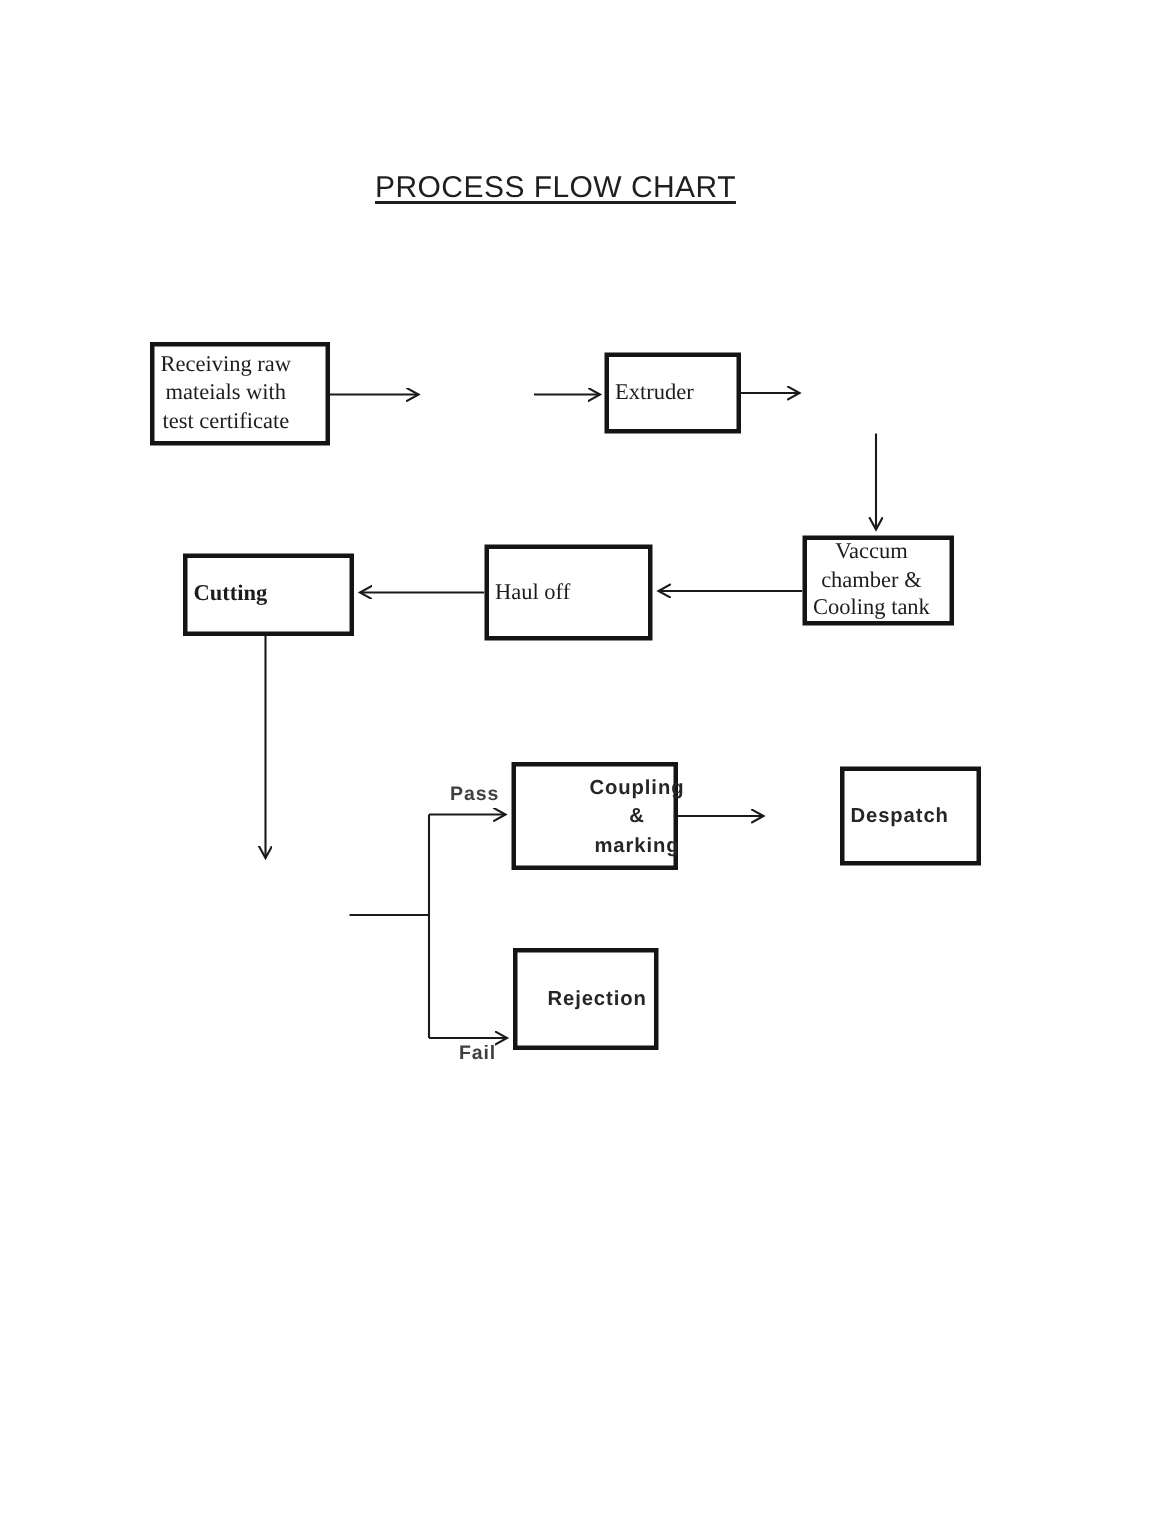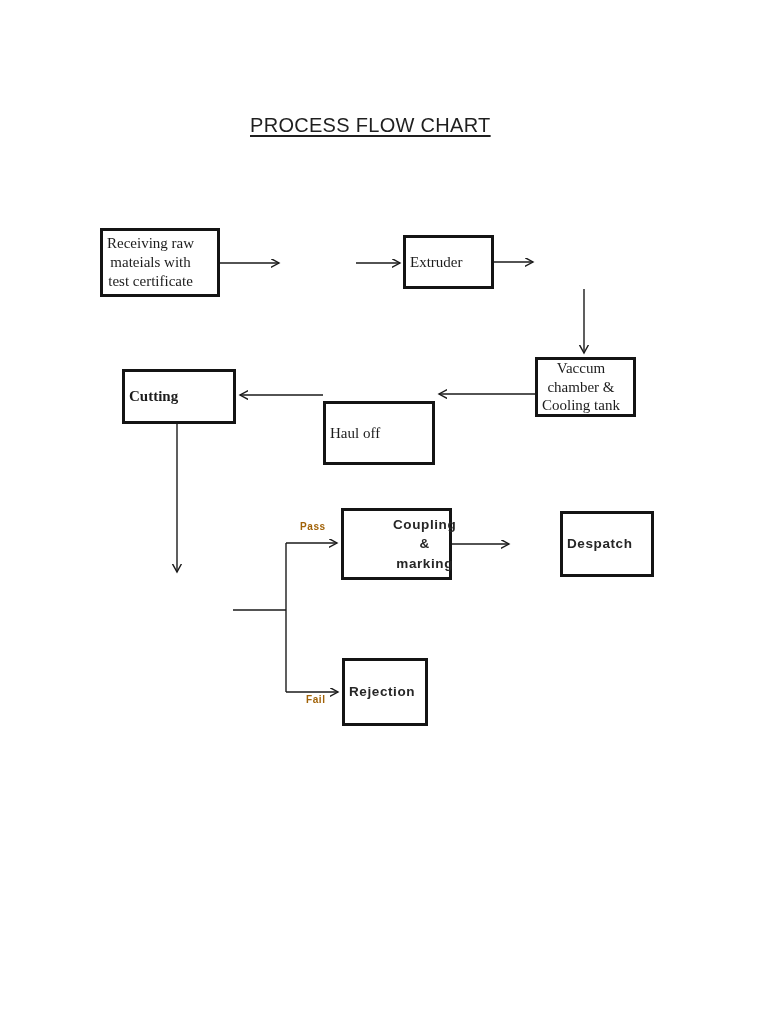--- a/index.html
+++ b/index.html
@@ -64,23 +64,23 @@
     font-size: 13.5px;
     letter-spacing: 0.6px;
     line-height: 1.45;
     color: #262626;
   }
   .thin { border-width: 2px; }
   .edge-label {
     position: absolute;
     font-family: "Liberation Sans", sans-serif;
     font-weight: bold;
-    font-size: 10px;
+    font-size: 13px;
     letter-spacing: 0.6px;
-    color: #a16207;
+    color: #404040;
   }
 </style>
 </head>
 <body>
 
 <div class="page">
 
   <div class="doc-title">PROCESS FLOW CHART</div>
 
   <svg class="connector-layer" viewBox="0 0 768 1024" xmlns="http://www.w3.org/2000/svg">
@@ -116,38 +116,38 @@
     <span class="node-label">Extruder</span>
   </div>
 
 
   <div class="node serif" style="left:535px; top:357px; width:101px; height:60px;">
     <span class="node-label">Vaccum
 chamber &amp;
 Cooling tank</span>
   </div>
 
-  <div class="node serif" style="left:323px; top:363px; width:112px; height:64px;margin-top:38px;">
+  <div class="node serif" style="left:323px; top:363px; width:112px; height:64px;">
     <span class="node-label">Haul off</span>
   </div>
 
   <div class="node serif" style="left:122px; top:369px; width:114px; height:55px;font-weight:bold;">
     <span class="node-label">Cutting</span>
   </div>
 
 
   <div class="node sans" style="left:341px; top:508px; width:111px; height:72px;padding-left:45px;">
     <span class="node-label">Coupling &amp;
 marking</span>
   </div>
 
   <div class="node sans" style="left:513px; top:511px; width:94px; height:66px;margin-left:47px;">
     <span class="node-label">Despatch</span>
   </div>
 
-  <div class="node sans" style="left:342px; top:658px; width:86px; height:68px;">
+  <div class="node sans" style="left:342px; top:632px; width:97px; height:68px;padding-left:16px;">
     <span class="node-label">Rejection</span>
   </div>
 
   <div class="edge-label" style="left:300px; top:521px;">Pass</div>
   <div class="edge-label" style="left:306px; top:694px;">Fail</div>
 
 </div>
 
 </body></html>

